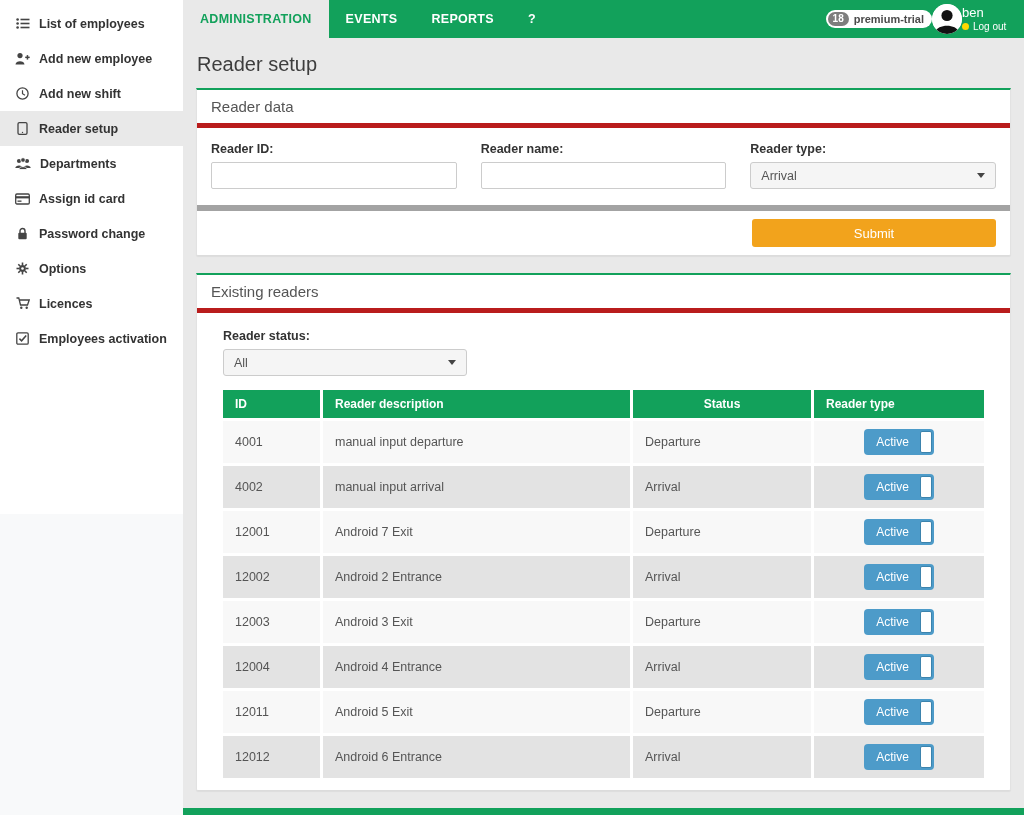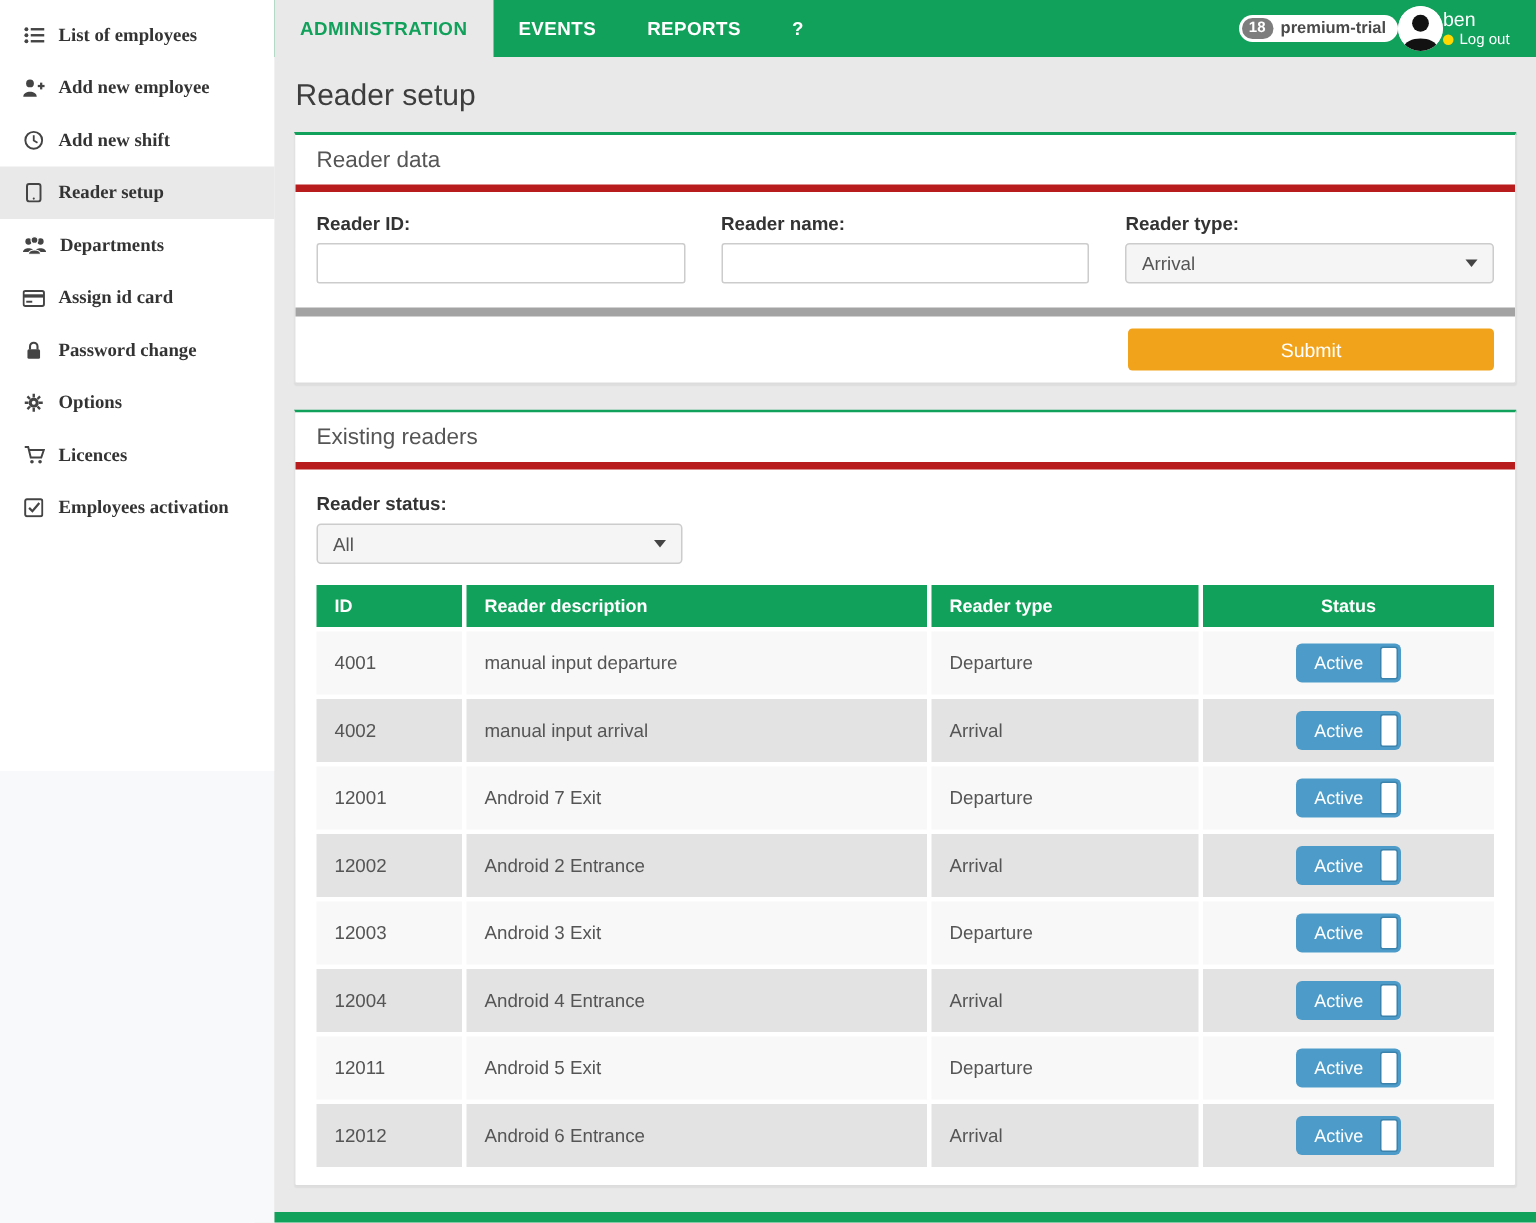--- a/index.html
+++ b/index.html
@@ -21,21 +21,21 @@
   
   .sidebar{width:183px;flex:0 0 183px;background:#f8f9fa;}
   .sidebar-white{background:#fff;padding-bottom:158px;}
   .logo{padding:5px 0 1px;text-align:center;cursor:pointer;}
   .logo-text{font-size:23px;font-weight:700;color:#1f1f1f;line-height:1;display:inline-block;letter-spacing:0;}
   .logo-n{color:#3fa33f;}
   .swoosh{display:block;margin:-3px auto 0;}
   .tagline{font-size:7.5px;letter-spacing:2.8px;color:#666;margin-top:1px;white-space:nowrap;}
   .menu{padding-top:6px;}
   .menu-item{display:flex;align-items:center;gap:9px;padding:0 15px;height:35px;
-    font-size:12.5px;font-weight:700;color:#333;cursor:pointer;font-family:Liberation Serif, serif;}
+    font-size:12.5px;font-weight:700;color:#333;cursor:pointer;}
   .menu-item.active{background:#e9e9e9;}
   .menu-item .mi-icon{flex:0 0 15px;display:flex;align-items:center;justify-content:center;}
   
   .main{flex:1;display:flex;flex-direction:column;background:var(--page-bg);min-width:0;}
   
   .topbar{height:38px;flex:0 0 38px;background:var(--green);display:flex;align-items:center;justify-content:space-between;}
   .topnav{display:flex;height:100%;}
   .topnav-item{display:flex;align-items:center;padding:0 17px;color:#fff;font-weight:700;
     font-size:12.5px;letter-spacing:.3px;cursor:pointer;}
   .topnav-item.active{background:var(--page-bg);color:var(--green);}
@@ -59,21 +59,21 @@
   .form-grid{display:grid;grid-template-columns:repeat(3,1fr);column-gap:24px;padding:8px 14px 16px;}
   .field label{display:block;font-size:12.5px;font-weight:700;color:#333;margin:6px 0 6px;}
   .text-input{width:100%;height:27px;border:1px solid #ccc;border-radius:2px;padding:0 8px;
     font-size:12.5px;color:#444;background:#fff;font-family:inherit;outline:none;}
   .select{height:27px;background:#f5f5f5;border:1px solid #ccc;border-radius:3px;display:flex;
     align-items:center;justify-content:space-between;padding:0 10px;font-size:12.5px;color:#555;cursor:pointer;}
   .caret{width:0;height:0;border-left:4px solid transparent;border-right:4px solid transparent;border-top:5px solid #444;}
   .panel-footer{border-top:6px solid #a3a3a3;padding:8px 14px;display:flex;justify-content:flex-end;}
   .submit-btn{width:244px;height:28px;background:var(--orange);color:#fff;border:none;border-radius:3px;
     font-size:13px;font-family:inherit;cursor:pointer;}
-  .panel-body{padding:10px 14px 12px;}
+  .panel-body{padding:10px 26px 12px;}
   .filter-select{width:244px;margin-top:0;}
   
   .rtable{margin-top:14px;display:grid;grid-template-columns:97px 307px 178px 1fr;gap:3px;}
   .th{background:var(--green);color:#fff;font-weight:700;font-size:12px;padding:7px 12px;}
   .th.c-status{text-align:center;}
   .td{font-size:12.5px;color:#555;padding:0 12px;height:42px;display:flex;align-items:center;}
   .td.light{background:var(--row-light);}
   .td.dark{background:var(--row-dark);}
   .status-cell{justify-content:center;}
   .toggle{position:relative;width:70px;height:26px;background:var(--blue);border-radius:4px;
@@ -273,22 +273,22 @@
         <div class="field">
           <label>Reader status:</label>
           <div class="select filter-select">
             <span>All</span>
             <span class="caret"></span>
           </div>
         </div>
         <div class="rtable" id="readers-table">
             <div class="th">ID</div>
             <div class="th">Reader description</div>
+            <div class="th c-status">Status</div>
             <div class="th">Reader type</div>
-            <div class="th c-status">Status</div>
             <div class="td light">4001</div>
             <div class="td light">manual input departure</div>
             <div class="td light">Departure</div>
             <div class="td light status-cell">
               <div class="toggle">
                 <span class="toggle-label">Active</span>
                 <span class="knob"></span>
               </div>
             </div>
             <div class="td dark">4002</div>

